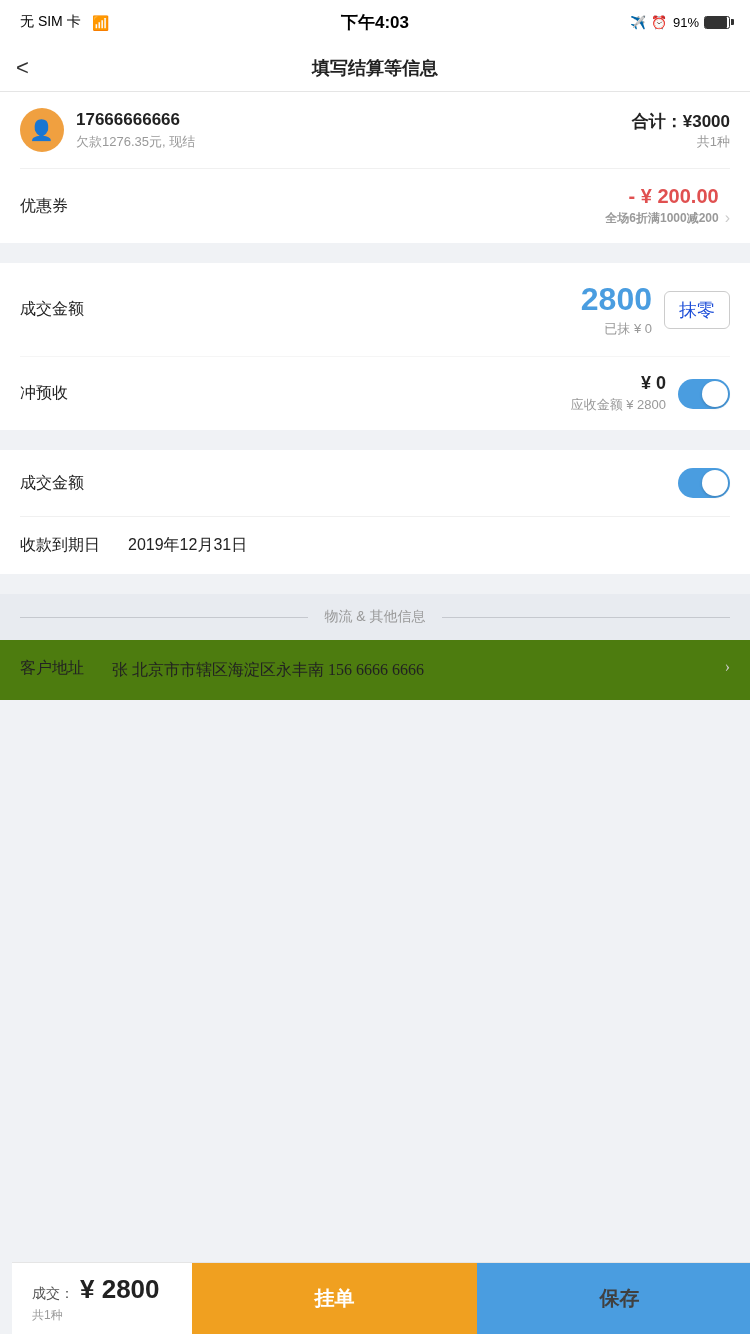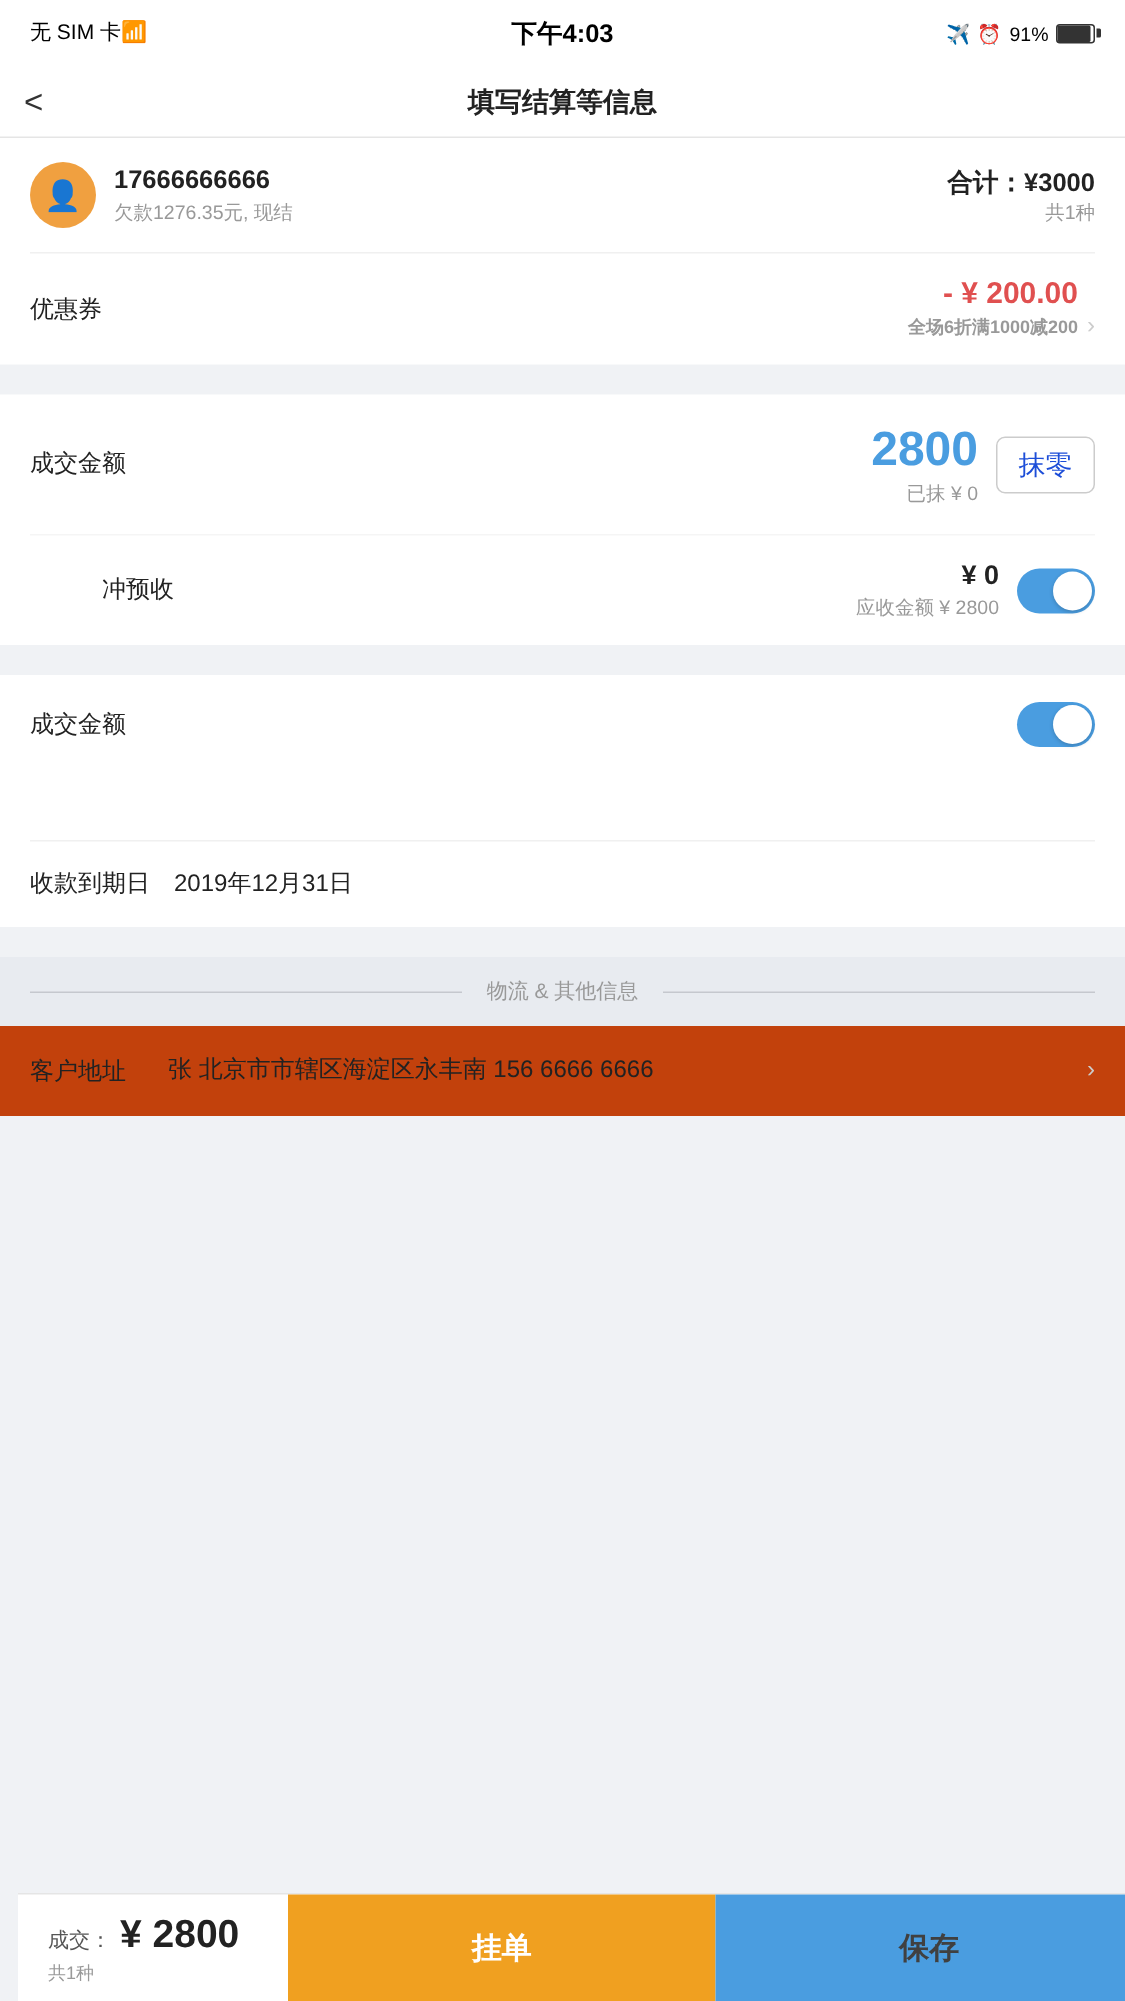--- a/index.html
+++ b/index.html
@@ -17,21 +17,21 @@
     .status-bar {
       background: #fff;
       height: 44px;
       display: flex;
       align-items: center;
       justify-content: space-between;
       padding: 0 20px;
       font-size: 14px;
       font-weight: 500;
     }
-    .status-left { display: flex; align-items: flex-start; gap: 0; }
+    .status-left { display: flex; align-items: flex-end; gap: 12px; }
     .status-center { font-size: 17px; font-weight: 600; position: absolute; left: 50%; transform: translateX(-50%); }
     .status-right { display: flex; align-items: center; gap: 5px; font-size: 13px; }
     .battery-box {
       width: 26px; height: 13px; border: 1.5px solid #333; border-radius: 2.5px; position: relative; display: inline-block;
     }
     .battery-box::after {
       content: ''; position: absolute; right: -5px; top: 50%; transform: translateY(-50%);
       width: 3px; height: 6px; background: #333; border-radius: 0 1px 1px 0;
     }
     .battery-fill {
@@ -134,21 +134,20 @@
       position: absolute; top: 2px; right: 2px;
       box-shadow: 0 1px 3px rgba(0,0,0,0.2);
     }
 
     
     .prepay-row {
       display: flex;
       align-items: center;
       justify-content: space-between;
       padding: 16px 0;
-      margin-left: 48px;
     }
     .prepay-label { font-size: 16px; color: #222; }
     .prepay-right { display: flex; align-items: center; gap: 12px; }
     .prepay-value-block { text-align: right; }
     .prepay-amount { font-size: 18px; font-weight: 600; color: #222; }
     .prepay-sub { font-size: 13px; color: #999; margin-top: 2px; }
 
     
     .debt-row {
       display: flex;
@@ -156,44 +155,43 @@
       justify-content: space-between;
       padding: 18px 0;
     }
     .debt-label { font-size: 16px; color: #222; }
 
     
     .due-row {
       display: flex;
       align-items: center;
       padding: 18px 0;
-      gap: 16px;
-      margin-top: 44px;
+      gap: 28px;
     }
     .due-label { font-size: 16px; color: #222; white-space: nowrap; }
     .due-value { font-size: 16px; color: #222; }
 
     
     .divider-section {
       background: #e8ebf0;
       padding: 14px 20px;
       display: flex;
       align-items: center;
       justify-content: center;
       gap: 16px;
     }
     .divider-line { flex: 1; height: 1px; background: #c5c8ce; }
     .divider-text { font-size: 14px; color: #999; white-space: nowrap; }
 
     
     .address-row {
-      background: #c2410c;
-      display: flex;
-      align-items: center;
+      background: #4d7c0f;
+      display: flex;
       padding: 18px 20px;
+      font-family: Liberation Serif, serif;
     }
     .address-label { font-size: 16px; color: #222; white-space: nowrap; min-width: 80px; }
     .address-value { font-size: 16px; color: #222; flex: 1; line-height: 1.5; margin-left: 12px; }
     .address-chevron { color: #ccc; font-size: 16px; margin-left: 8px; }
 
     
     .gray-area { background: #f0f2f5; height: 160px; }
 
     
     .bottom-bar {

